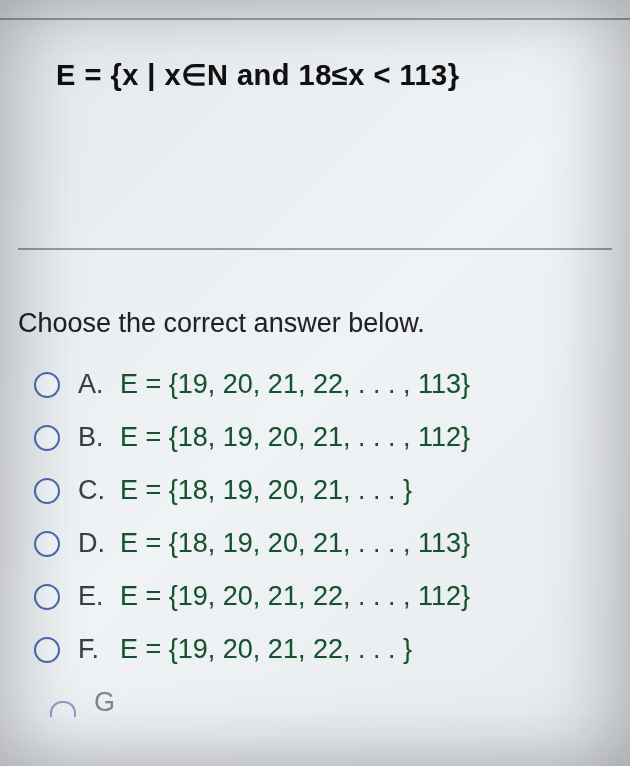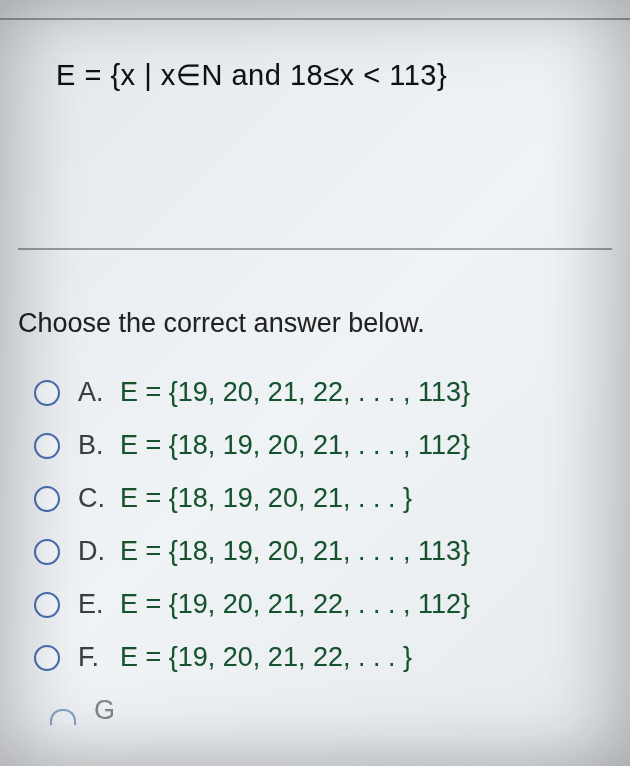--- a/index.html
+++ b/index.html
@@ -38,40 +38,41 @@
     font-size: 27px;
     color: #222;
     margin-bottom: 22px;
   }
   .q-set {
     font-size: 29px;
     color: #111;
     margin-left: 36px;
     font-family: "Arial", sans-serif;
     letter-spacing: 0.5px;
+    font-weight: bold;
   }
   .divider {
     position: absolute;
     top: 248px;
     left: 18px;
     right: 18px;
     height: 2px;
     background: #555960;
     opacity: 0.55;
   }
   .choose-block {
     position: absolute;
     top: 308px;
     left: 18px;
     right: 18px;
   }
   .choose-instruction {
     font-size: 27px;
     color: #222;
-    margin-bottom: 38px;
+    margin-bottom: 30px;
   }
   .options {
     margin-left: 16px;
   }
   .option-row {
     display: flex;
     align-items: center;
     margin-bottom: 22px;
     font-size: 27px;
     color: #2a2a2a;

